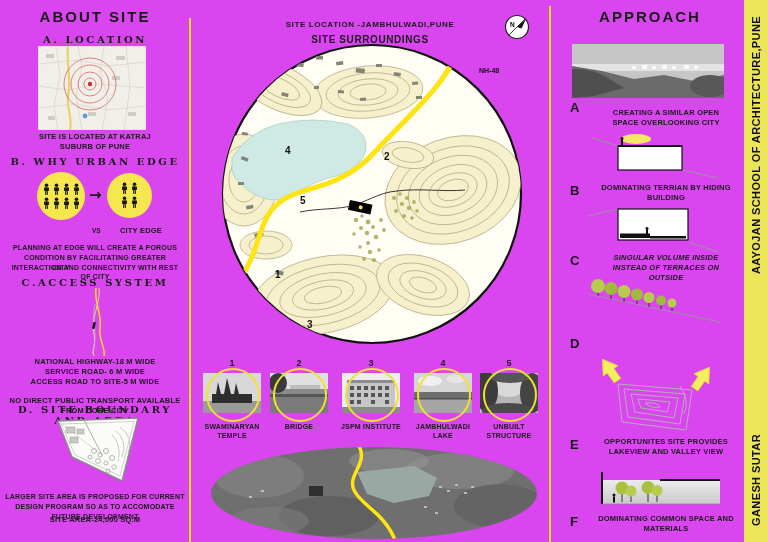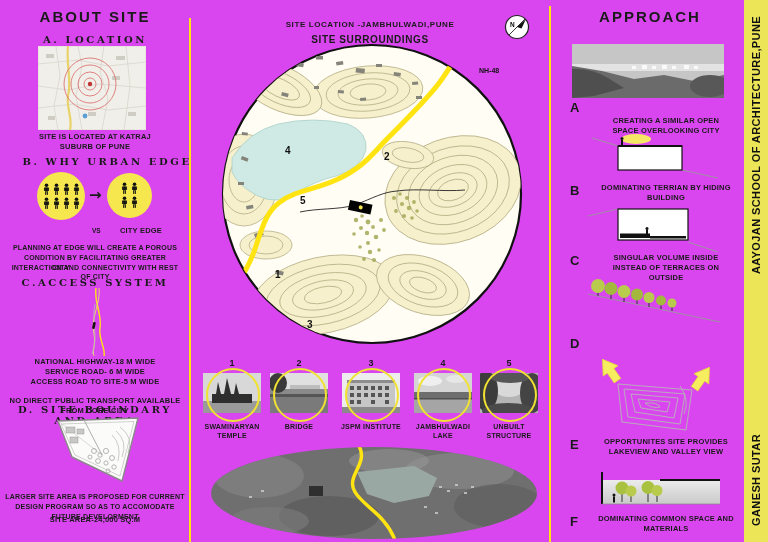--- a/index.html
+++ b/index.html
@@ -78,21 +78,21 @@
         <circle cx="52" cy="38" r="12"></circle>
         <circle cx="52" cy="38" r="19"></circle>
         <circle cx="52" cy="38" r="26"></circle>
     </g>
     <circle cx="52" cy="38" r="2.2" fill="#c23333"></circle>
     <circle cx="47" cy="70" r="2.4" fill="#5a9fd4"></circle>
   </svg>
 
   <div class="abs cap" style="left:30px;top:132px;width:130px;">SITE IS LOCATED AT KATRAJ SUBURB OF PUNE</div>
 
-  <div class="abs dhead" style="left:0;top:156px;margin-left:12px;">B. WHY URBAN EDGE</div>
+  <div class="abs dhead" style="left:0;top:156px;">B. WHY URBAN EDGE</div>
 
   <div class="ycircle" style="left:37px;top:172px;width:48px;height:48px;">
     <div class="ppl" style="width:42px;">
       <svg class="pp" viewBox="0 0 10 14">
           <use href="#person"></use>
         </svg>
       <svg class="pp" viewBox="0 0 10 14">
           <use href="#person"></use>
         </svg>
       <svg class="pp" viewBox="0 0 10 14">
@@ -500,21 +500,21 @@
         <rect x="100" y="22" width="4" height="3"></rect>
         <rect x="112" y="21" width="5" height="4"></rect>
         <rect x="122" y="22" width="4" height="3"></rect>
       </g>
     <path d="M0,54 L0,22 L30,27 L62,35 L92,31 L122,37 L152,31 L152,54 Z" fill="#6b6b6b"></path>
     <path d="M0,54 L0,25 Q20,24 36,34 L52,44 L22,52 Z" fill="#4f4f4f"></path>
     <ellipse cx="138" cy="42" rx="20" ry="11" fill="#585858"></ellipse>
   </svg>
   <div class="ap-row" style="top:100px;">
     <span class="ap-letter">A</span>
-    <span class="ap-cap" style="max-width:130px;margin:16px auto;">CREATING A SIMILAR OPEN SPACE OVERLOOKING CITY</span>
+    <span class="ap-cap" style="max-width:130px;margin:8px auto;">CREATING A SIMILAR OPEN SPACE OVERLOOKING CITY</span>
   </div>
 
   <svg class="abs" style="left:590px;top:132px;" width="130" height="50" viewBox="0 0 130 50">
     <ellipse cx="46" cy="7" rx="15" ry="5" fill="#f8ef5e" opacity="0.95"></ellipse>
     <line x1="2" y1="6" x2="28" y2="14" stroke="#999" stroke-width="0.9"></line>
     <line x1="92" y1="38" x2="128" y2="46" stroke="#999" stroke-width="0.9"></line>
     <rect x="28" y="14" width="64" height="24" fill="#fff" stroke="#111" stroke-width="1.2"></rect>
     <line x1="28" y1="14" x2="92" y2="14" stroke="#111" stroke-width="2.2"></line>
     <g>
       <circle cx="32" cy="6.5" r="1.5" fill="#111"></circle>
@@ -532,21 +532,21 @@
     <rect x="30" y="7" width="70" height="31" fill="#fff" stroke="#111" stroke-width="1.2"></rect>
     <rect x="32" y="31.5" width="30" height="4.5" fill="#111"></rect>
     <rect x="62" y="34" width="36" height="2.5" fill="#111"></rect>
     <g>
       <circle cx="59" cy="26.5" r="1.5" fill="#111"></circle>
         <rect x="58" y="28" width="2" height="5" fill="#111"></rect>
     </g>
   </svg>
   <div class="ap-row" style="top:253px;">
     <span class="ap-letter">C</span>
-    <span class="ap-cap" style="max-width:140px;margin:0 auto;">SINGULAR VOLUME INSIDE INSTEAD OF TERRACES ON OUTSIDE</span>
+    <span class="ap-cap" style="max-width:140px;margin:0 auto;font-style:italic;">SINGULAR VOLUME INSIDE INSTEAD OF TERRACES ON OUTSIDE</span>
   </div>
 
   <svg class="abs" style="left:584px;top:278px;" width="140" height="52" viewBox="0 0 140 52">
     <line x1="4" y1="16" x2="136" y2="44" stroke="#999" stroke-width="0.9"></line>
     <g>
       <line x1="14" y1="18" x2="14" y2="10" stroke="#333" stroke-width="1"></line>
         <circle cx="14" cy="8" r="7" fill="#b9cb4d"></circle>
       <line x1="27" y1="21" x2="27" y2="13" stroke="#333" stroke-width="1"></line>
         <circle cx="27" cy="10.5" r="6.5" fill="#a2b93e"></circle>
       <line x1="40" y1="24" x2="40" y2="16" stroke="#333" stroke-width="1"></line>

